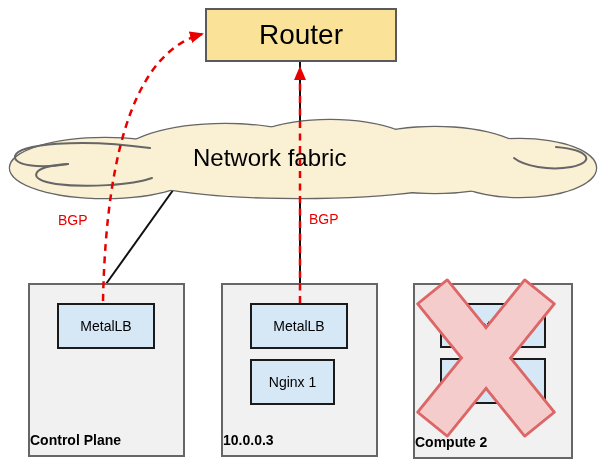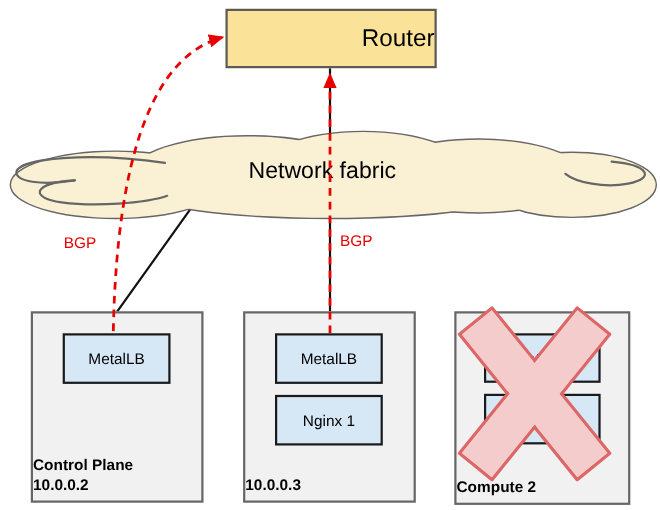--- a/index.html
+++ b/index.html
@@ -25,43 +25,43 @@
   .curl{fill:none; stroke:var(--cloud-border); stroke-width:2; stroke-linecap:round;}
   .bgp-line{fill:none; stroke:var(--red); stroke-width:2.5; stroke-dasharray:7 5.5;}
   .arrowhead{fill:var(--red);}
   .x-bar-s{fill:var(--x-fill); stroke:var(--x-stroke); stroke-width:3; stroke-linejoin:round;}
   .x-bar-f{fill:var(--x-fill); stroke:none;}
 
   .box{position:absolute; box-sizing:border-box; z-index:2;}
   #router{
     left:205px; top:8px; width:192px; height:54px;
     background:var(--router-fill); border:2px solid var(--router-border);
-    display:flex; align-items:center; justify-content:flex-end; font-size:22px;
+    display:flex; align-items:center; justify-content:center; font-size:28px;
   }
   #cloud-label{
-    left:193px; top:144px; width:200px; text-align:center; font-size:21px;
+    left:193px; top:144px; width:200px; font-size:24px;
   }
   .bgp-label{position:absolute; z-index:2; color:var(--red); font-size:14px;}
   #bgp-label-left{left:58px; top:212px;}
   #bgp-label-right{left:309px; top:211px;}
 
   .node{
     position:absolute; box-sizing:border-box; z-index:2;
     background:var(--node-fill); border:2px solid var(--node-border);padding-left:16px;
   }
   #node-control-plane{left:28px;  top:283px; width:157px; height:174px;}
   #node-compute-1   {left:221px; top:283px; width:157px; height:174px;}
   #node-compute-2   {left:413px; top:283px; width:160px; height:176px;}
   .comp{
     position:absolute; box-sizing:border-box;
     background:var(--component-fill); border:2px solid var(--component-border);
     display:flex; align-items:center; justify-content:center; font-size:14px;
   }
   .comp.slot-1{left:27px; top:18px; width:98px; height:46px;}
-  .comp.slot-2{left:27px; top:74px; width:98px; height:46px;}
+  .comp.slot-2{left:27px; top:74px; width:85px; height:46px;}
   #node-compute-2 .comp.slot-1{left:25px; width:106px; height:45px;}
   #node-compute-2 .comp.slot-2{left:25px; top:73px; width:106px; height:46px;}
   .node-label{
     position:absolute; left:0; right:0; bottom:6px; 
     font-weight:bold; font-size:14px; line-height:18px;
   }
 </style>
 </head>
 <body>
 
@@ -98,21 +98,20 @@
 
   <div id="bgp-label-left" class="bgp-label">BGP</div>
   <div id="bgp-label-right" class="bgp-label">BGP</div>
 
   <div id="node-control-plane" class="node">
     <div class="comp slot-1">
       <span>MetalLB</span>
     </div>
     <div class="node-label">
       <div>Control Plane</div>
-      <div>10.0.0.2</div>
     </div>
   </div>
 
   <div id="node-compute-1" class="node">
     <div class="comp slot-1">
       <span>MetalLB</span>
     </div>
     <div class="comp slot-2">
       <span>Nginx 1</span>
     </div>

